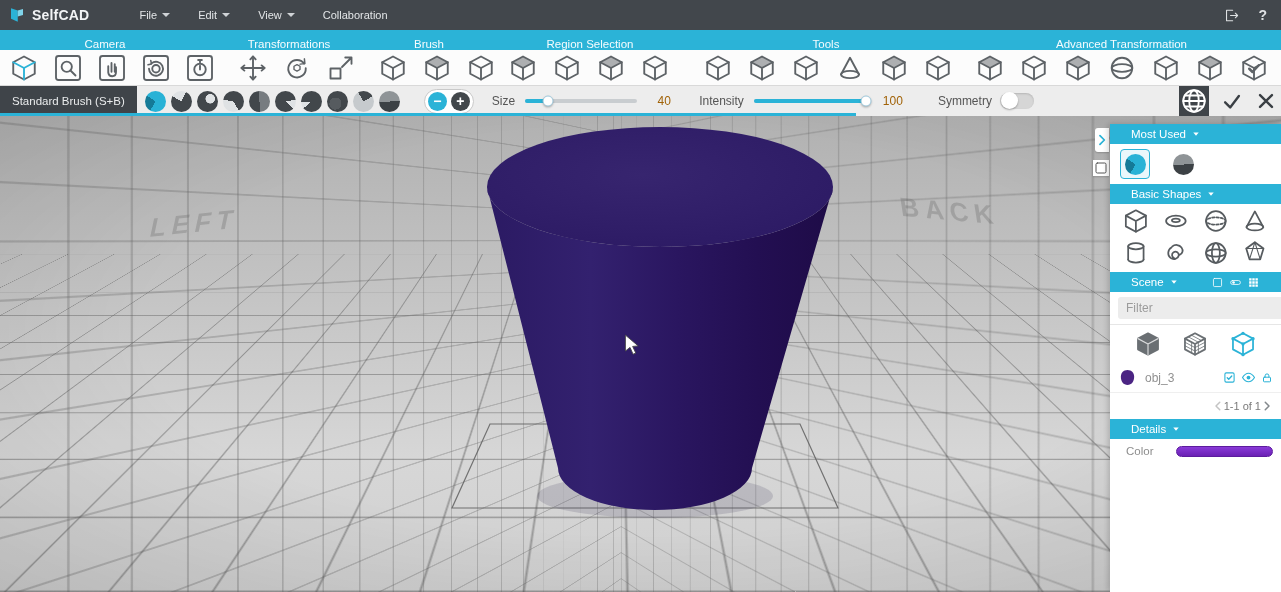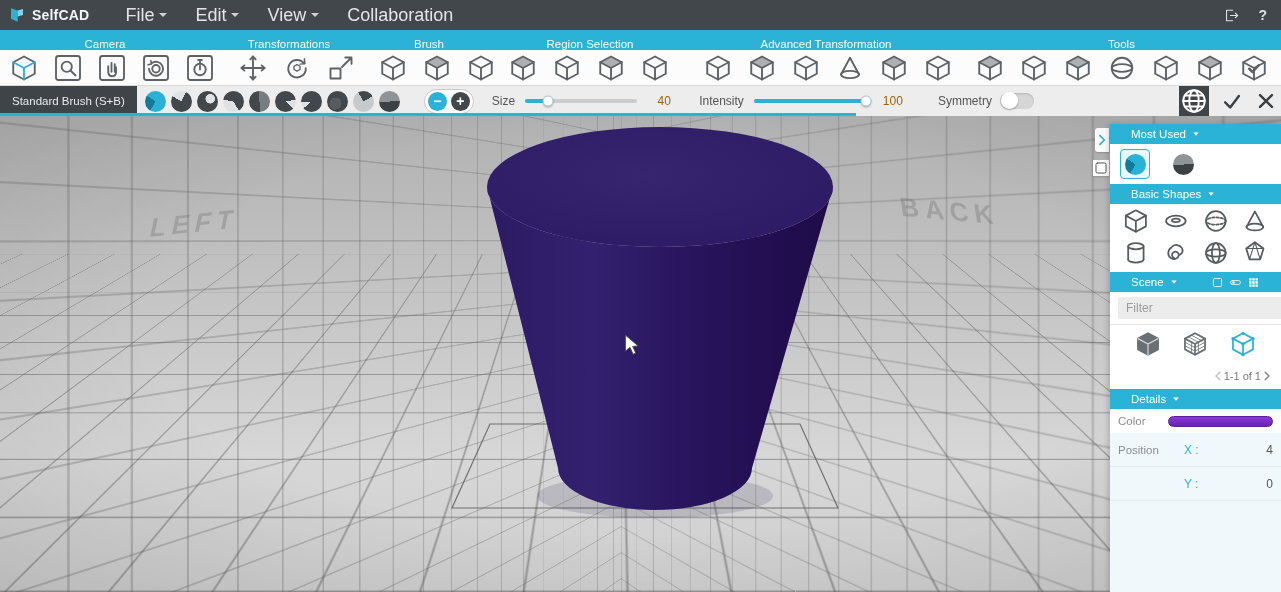--- a/index.html
+++ b/index.html
@@ -5,21 +5,21 @@
   * { margin:0; padding:0; box-sizing:border-box; }
   html,body { width:1281px; height:592px; overflow:hidden; }
   body { font-family:"Liberation Sans", sans-serif; background:#fff; }
   .app { position:relative; width:1281px; height:592px; overflow:hidden; }
 
   
   .topbar { height:30px; background:#42474c; display:flex; align-items:center; color:#e8eaec; }
   .brand { display:flex; align-items:center; gap:6px; padding:0 10px 0 8px; cursor:pointer; }
   .brand svg { width:18px; height:18px; }
   .brand-name { font-size:14px; font-weight:bold; color:#f2f4f5; letter-spacing:.2px; }
-  .menus { display:flex; align-items:center; gap:28px; margin-left:26px; font-size:18px; }
+  .menus { display:flex; align-items:center; gap:28px; margin-left:40px; font-size:11px; }
   .menu-item { display:flex; align-items:center; gap:5px; cursor:pointer; color:#e2e5e7; }
   .menu-caret { width:0; height:0; border-left:4px solid transparent; border-right:4px solid transparent; border-top:4px solid #cfd3d6; }
   .top-actions { margin-left:auto; display:flex; align-items:center; gap:18px; padding-right:14px; }
   .top-actions .tico { width:17px; height:17px; color:#dfe2e4; cursor:pointer; display:flex; }
   .help-glyph { font-size:14px; font-weight:bold; color:#dfe2e4; cursor:pointer; }
 
   
   .catbar { height:20px; background:#2bb3d7; display:flex; align-items:flex-end; font-size:11.5px; color:#f6fcfe; }
   .catbar span { display:block; text-align:center; cursor:pointer; }
   .catbar span:nth-child(1){ width:210px; }
@@ -112,21 +112,21 @@
   .obj-icons { margin-left:auto; display:flex; align-items:center; gap:5px; color:#2bb3d7; }
   .obj-ico { display:flex; cursor:pointer; }
   .obj-ico.cb { width:13px; height:13px; }
   .obj-ico.eye { width:15px; height:15px; }
   .obj-ico.lock { width:12px; height:12px; }
   .pager { height:26px; display:flex; align-items:center; justify-content:flex-end; padding:0 8px; flex:none; }
   .pg-arrow { width:12px; height:12px; display:flex; cursor:pointer; }
   .pg-prev { color:#c4c4c4; }
   .pg-next { color:#83888c; }
   .pg-text { color:#7a7a7a; font-size:11px; }
-  .color-row { height:24px; display:flex; align-items:center; padding:0 8px; flex:none; }
+  .color-row { height:24px; display:flex; align-items:center; padding:0 8px; flex:none;margin-left:8px; }
   .color-label { color:#8d8d8d; width:46px; }
   .color-swatch { flex:1; height:11px; border-radius:6px; margin-left:4px; background:linear-gradient(180deg,#8a3ad8,#6a21b4); border:1px solid #5c1c9e; cursor:pointer; }
   .pos-wrap { flex:1; background:#f1f8fc; }
   .pos-row { height:34px; display:flex; align-items:center; padding:0 8px; border-bottom:1px solid #e0edf4; }
   .pos-label { color:#8d8d8d; width:52px; }
   .pos-axis { color:#2bb3d7; font-size:12px; margin-left:14px; }
   .pos-val { margin-left:auto; color:#555; font-size:12px; }
 </style>
 </head>
 <body>
@@ -167,22 +167,22 @@
         </span>
       <span class="help-glyph">?</span>
     </div>
   </header>
 
   <div class="catbar" id="catbar">
       <span>Camera</span>
       <span>Transformations</span>
       <span>Brush</span>
       <span>Region Selection</span>
+      <span>Tools</span>
       <span>Advanced Transformation</span>
-      <span>Tools</span>
     </div>
 
   <div class="toolbar" id="toolbar">
       <div class="tool-group">
         <div class="tool-btn active">
           <svg viewBox="0 0 24 24" fill="none" stroke="currentColor" stroke-width="1.5" stroke-linecap="round" stroke-linejoin="round" style="width:100%;height:100%">
             <path d="M12 2.8 20.6 7.4v9.2L12 21.2 3.4 16.6V7.4Z"></path>
             <path d="M3.4 7.4 12 12l8.6-4.6M12 12v9.2" stroke="#2bb3d7"></path>
           </svg>
         </div>
@@ -608,20 +608,48 @@
               <path d="M3.4 7.4 12 12l8.6-4.6M12 12v9.2"></path>
               <circle cx="12" cy="2.8" r="1.4" fill="currentColor" stroke="none"></circle>
               <circle cx="20.6" cy="7.4" r="1.4" fill="currentColor" stroke="none"></circle>
               <circle cx="3.4" cy="7.4" r="1.4" fill="currentColor" stroke="none"></circle>
               <circle cx="12" cy="12" r="1.4" fill="currentColor" stroke="none"></circle>
               <circle cx="12" cy="21.2" r="1.4" fill="currentColor" stroke="none"></circle>
             </svg>
           </span>
         </div>
 
+      <div class="obj-row">
+        <span class="obj-thumb" id="objThumb">
+            <svg viewBox="0 0 24 24" fill="none" stroke="currentColor" stroke-width="1.5" stroke-linecap="round" stroke-linejoin="round" style="width:100%;height:100%">
+              <path d="M12 2.6c4.8 0 8.4 3.2 8.4 8.4 0 6-3.4 10.4-8.4 10.4S3.6 17 3.6 11C3.6 5.8 7.2 2.6 12 2.6Z" fill="#4b2483" stroke="none"></path>
+            </svg>
+          </span>
+        <span class="obj-name">obj_3</span>
+        <span class="obj-icons">
+          <span class="obj-ico cb" id="objCb">
+              <svg viewBox="0 0 24 24" fill="none" stroke="currentColor" stroke-width="1.5" stroke-linecap="round" stroke-linejoin="round" style="width:100%;height:100%">
+                <rect x="3.5" y="3.5" width="17" height="17" rx="2.5" stroke-width="2"></rect>
+                <path d="M7.8 12.4l2.8 2.8 5.6-6" stroke-width="2.4"></path>
+              </svg>
+            </span>
+          <span class="obj-ico eye" id="objEye">
+              <svg viewBox="0 0 24 24" fill="none" stroke="currentColor" stroke-width="1.5" stroke-linecap="round" stroke-linejoin="round" style="width:100%;height:100%">
+                <path d="M2.4 12C5.4 7.2 8.6 5.2 12 5.2s6.6 2 9.6 6.8c-3 4.8-6.2 6.8-9.6 6.8S5.4 16.8 2.4 12Z" stroke-width="1.8"></path>
+                <circle cx="12" cy="12" r="3" fill="currentColor" stroke="none"></circle>
+              </svg>
+            </span>
+          <span class="obj-ico lock" id="objLock">
+              <svg viewBox="0 0 24 24" fill="none" stroke="currentColor" stroke-width="1.5" stroke-linecap="round" stroke-linejoin="round" style="width:100%;height:100%">
+                <rect x="5" y="10.4" width="14" height="9.2" rx="1.6" stroke-width="2"></rect>
+                <path d="M8.2 10.4V7.6a3.8 3.8 0 0 1 7.6 0v2.8" stroke-width="2"></path>
+              </svg>
+            </span>
+        </span>
+      </div>
 
       <div class="pager">
         <span class="pg-arrow pg-prev" id="pgPrev">
             <svg viewBox="0 0 24 24" fill="none" stroke="currentColor" stroke-width="1.5" stroke-linecap="round" stroke-linejoin="round" style="width:100%;height:100%">
               <path d="M15.5 4.5 8 12l7.5 7.5" stroke-width="3"></path>
             </svg>
           </span>
         <span class="pg-text">1-1 of 1</span>
         <span class="pg-arrow pg-next" id="pgNext">
             <svg viewBox="0 0 24 24" fill="none" stroke="currentColor" stroke-width="1.5" stroke-linecap="round" stroke-linejoin="round" style="width:100%;height:100%">
@@ -635,27 +663,15 @@
         <span class="caret" id="caret4">
             <svg viewBox="0 0 24 24" fill="none" stroke="currentColor" stroke-width="1.5" stroke-linecap="round" stroke-linejoin="round" style="width:100%;height:100%">
               <path d="M5.5 8.5h13L12 16Z" fill="currentColor" stroke="none"></path>
             </svg>
           </span>
       </div>
       <div class="color-row">
         <span class="color-label">Color</span>
         <span class="color-swatch"></span>
       </div>
-      <div class="pos-wrap" id="posWrap">
-          <div class="pos-row">
-            <span class="pos-label">Position</span>
-            <span class="pos-axis">X :</span>
-            <span class="pos-val">4</span>
-          </div>
-          <div class="pos-row">
-            <span class="pos-label"></span>
-            <span class="pos-axis">Y :</span>
-            <span class="pos-val">0</span>
-          </div>
-        </div>
     </aside>
   </div>
 </div>
 
 </body></html>

